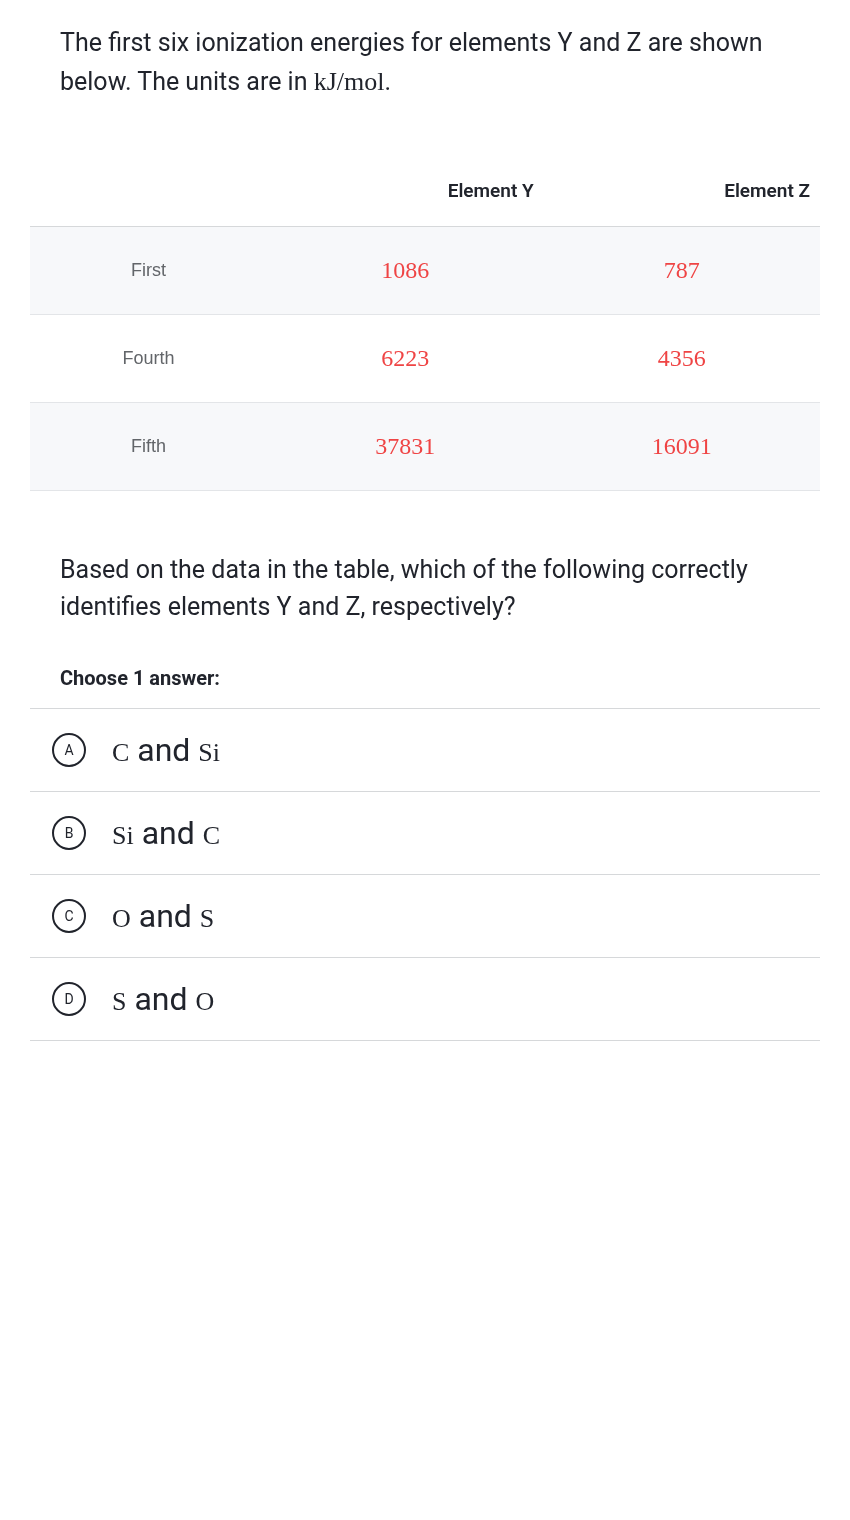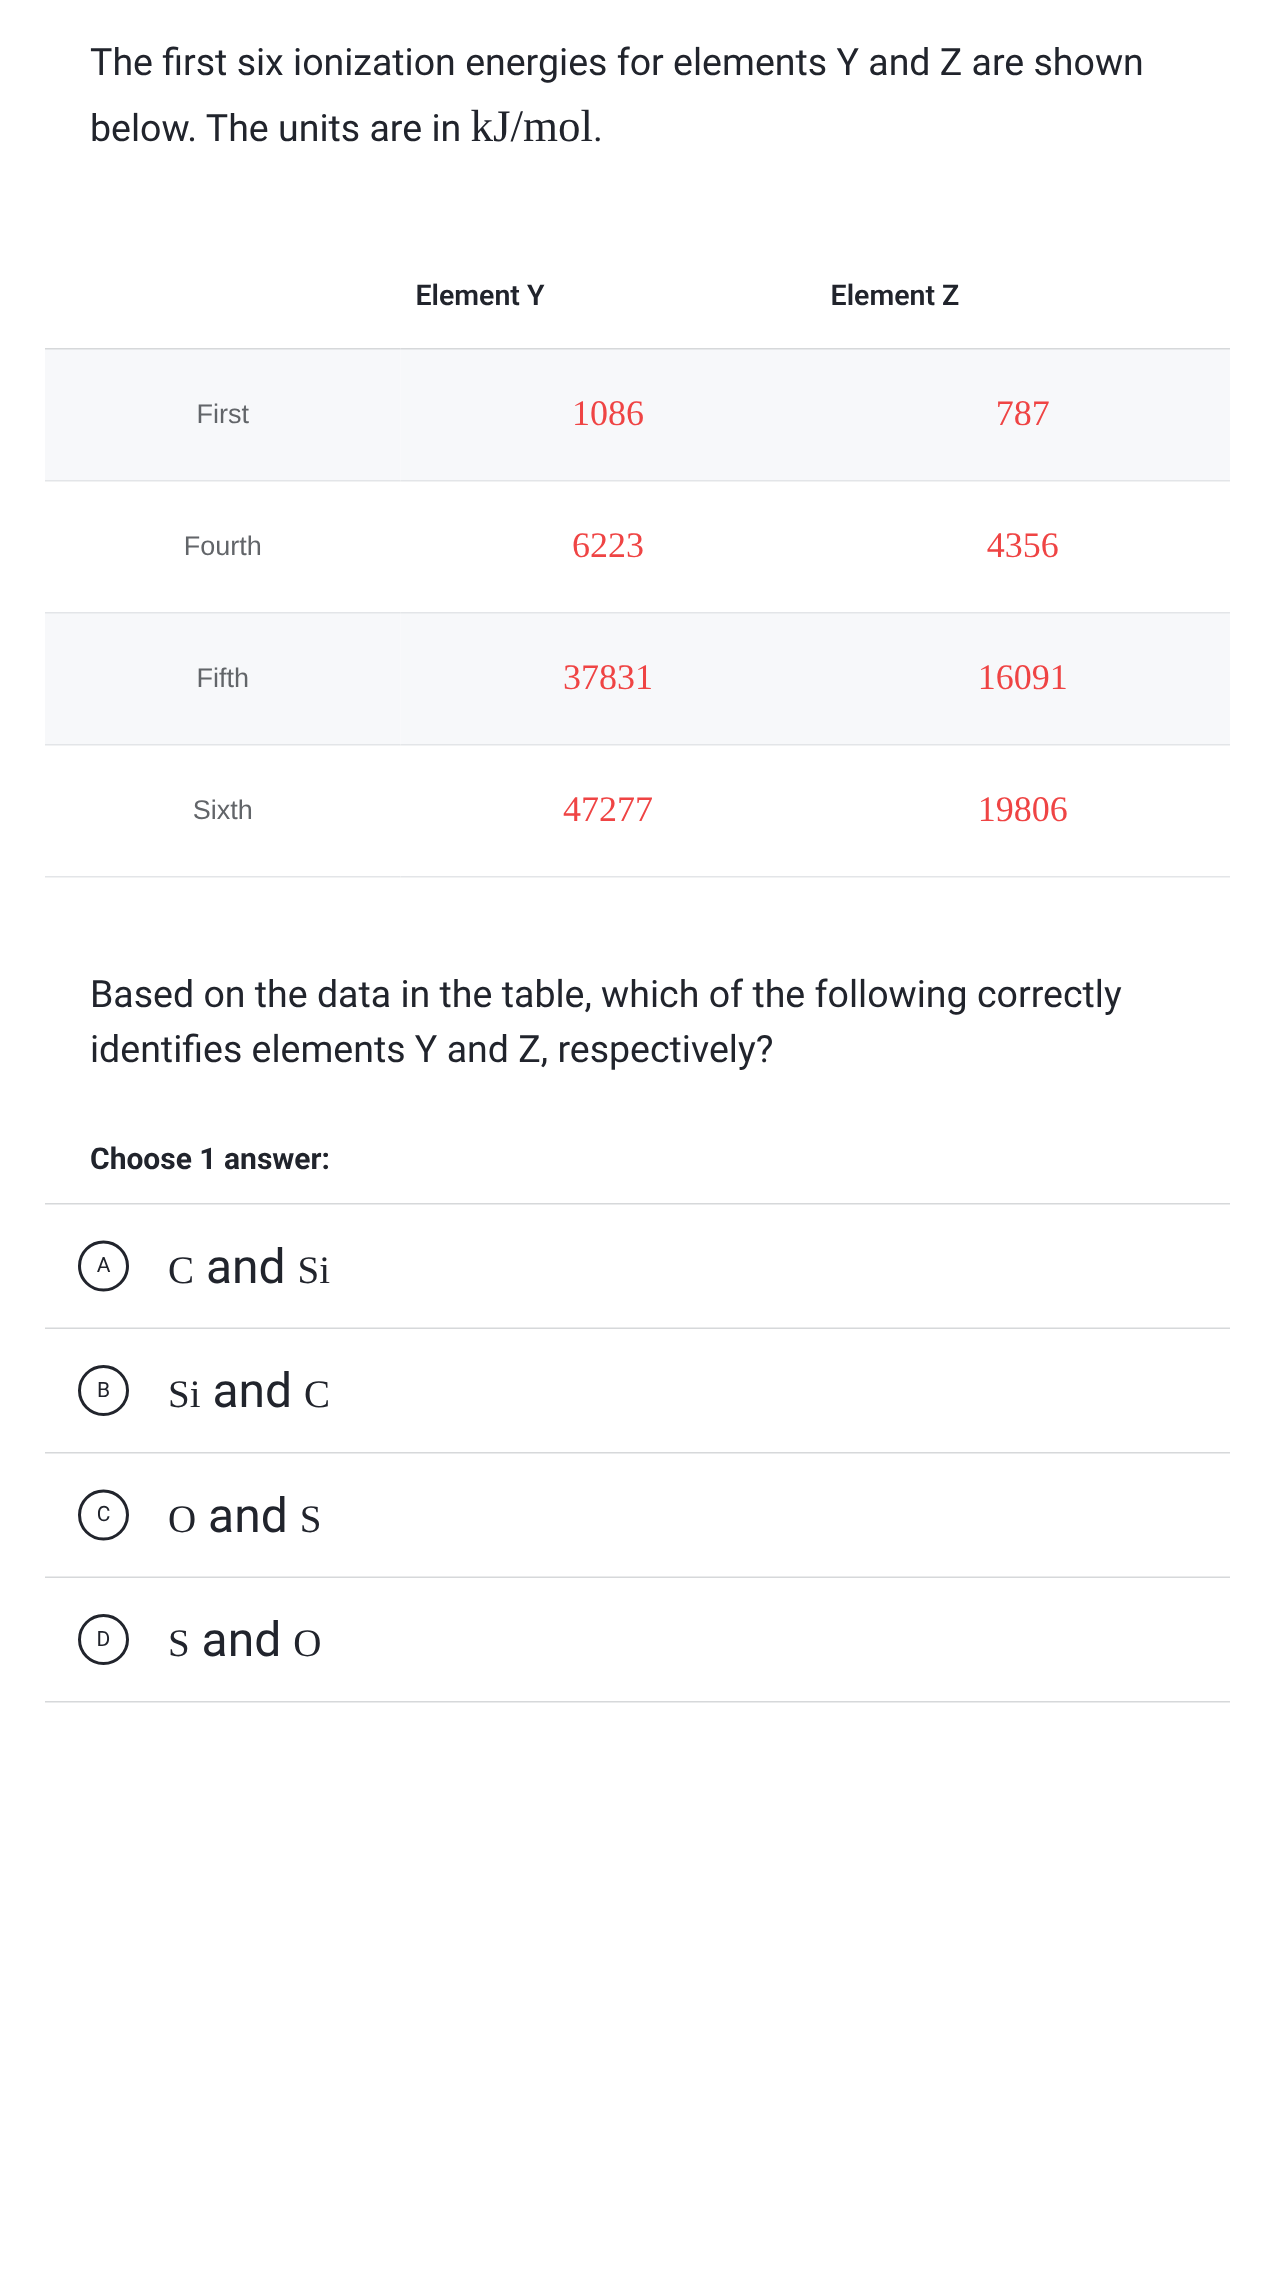--- a/index.html
+++ b/index.html
@@ -16,33 +16,33 @@
   }
   .question-intro {
     font-size: 25px;
     line-height: 1.5;
     color: #21242c;
     margin-bottom: 60px;
     padding: 0 30px;
   }
   .unit {
     font-family: "Times New Roman", serif;
-    font-size: 30px;
+    font-size: 26px;
   }
   table {
     width: 100%;
     border-collapse: collapse;
     margin-bottom: 60px;
   }
   thead th {
     font-size: 19px;
     font-weight: 600;
     color: #21242c;
     padding: 18px 10px 24px 10px;
-    text-align: left;
+    text-align: right;
     border-bottom: 1px solid #d6d8da;
   }
   thead th:first-child {
     text-align: left;
     padding-left: 30px;
   }
   tbody td {
     padding: 30px 10px;
     text-align: center;
     font-size: 24px;
@@ -132,25 +132,20 @@
     <tr>
       <td>Fourth</td>
       <td>6223</td>
       <td>4356</td>
     </tr>
     <tr>
       <td>Fifth</td>
       <td>37831</td>
       <td>16091</td>
     </tr>
-    <tr>
-      <td>Sixth</td>
-      <td>47277</td>
-      <td>19806</td>
-    </tr>
   </tbody>
 </table>
 
 <div class="question-prompt">Based on the data in the table, which of the following correctly identifies elements Y and Z, respectively?</div>
 
 <div class="choose-label">Choose 1 answer:</div>
 
 <div class="answers">
   <div class="answer-row">
     <div class="radio-circle">A</div>

